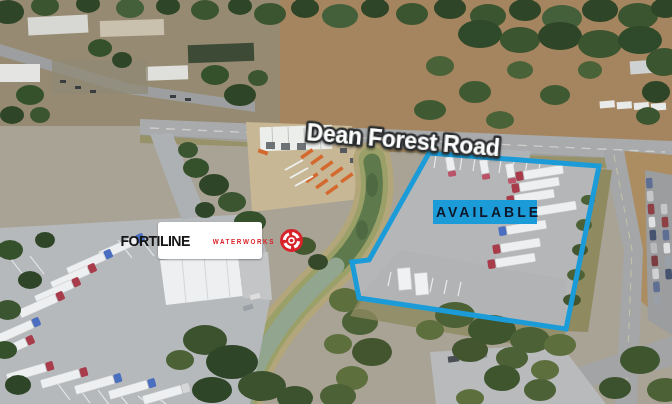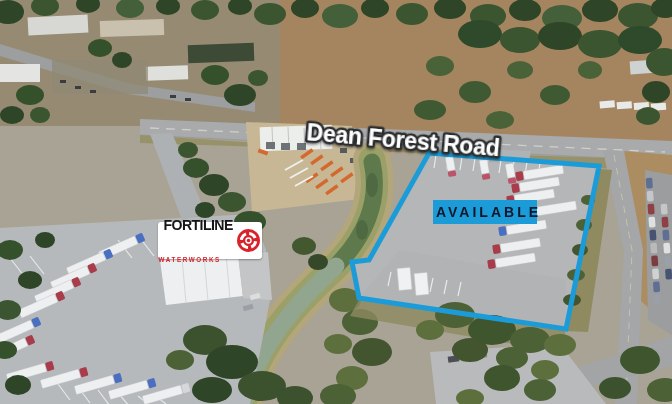--- a/index.html
+++ b/index.html
@@ -19,21 +19,21 @@
     background:#1b9cd8;color:#0f172a;font-weight:700;font-size:14px;
     letter-spacing:3px;text-align:center;line-height:24px;
     text-indent:3px; 
   }
   .logo{
     position:absolute;left:158px;top:222px;width:104px;height:37px;
     background:#ffffff;border-radius:3px;
     display:flex;align-items:center;justify-content:center;gap:4px;
     box-shadow:0 1px 2px rgba(0,0,0,.35);
   }
-  .logo-text{display:flex;flex-direction:column;align-items:flex-start;gap:23px;}
+  .logo-text{display:flex;flex-direction:row;align-items:center;gap:23px;}
   .logo-title{
     font-size:15px;font-weight:700;color:#161616;letter-spacing:-0.6px;
     line-height:14px;transform:scaleX(.94);transform-origin:right center;white-space:nowrap;
   }
   .logo-sub{
     font-size:6.3px;font-weight:700;color:#d8232a;letter-spacing:1.6px;
     line-height:7px;margin-top:1px;white-space:nowrap;
   }
   .emblem{width:25px;height:25px;flex:0 0 auto;}
 </style>

